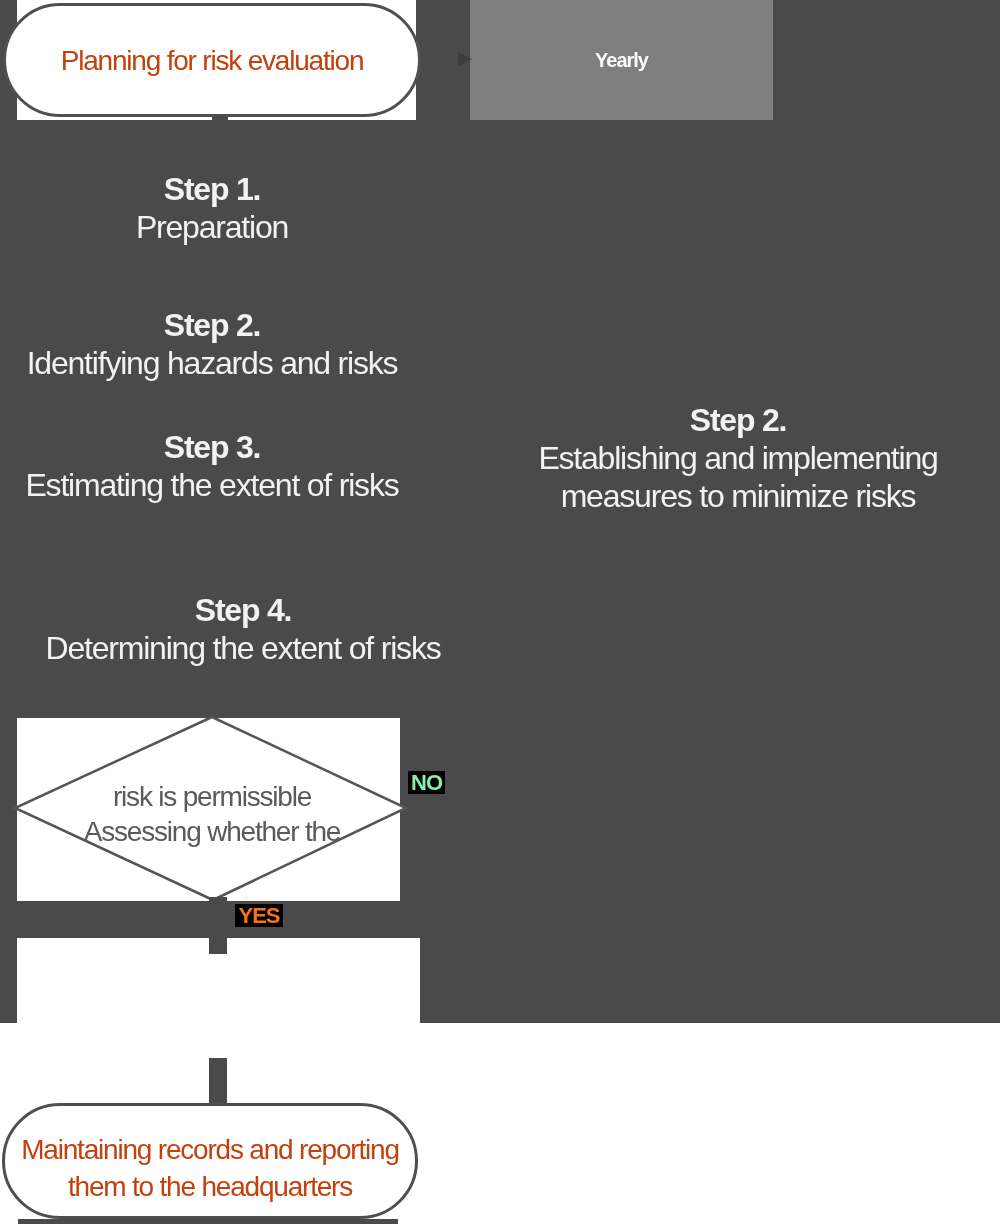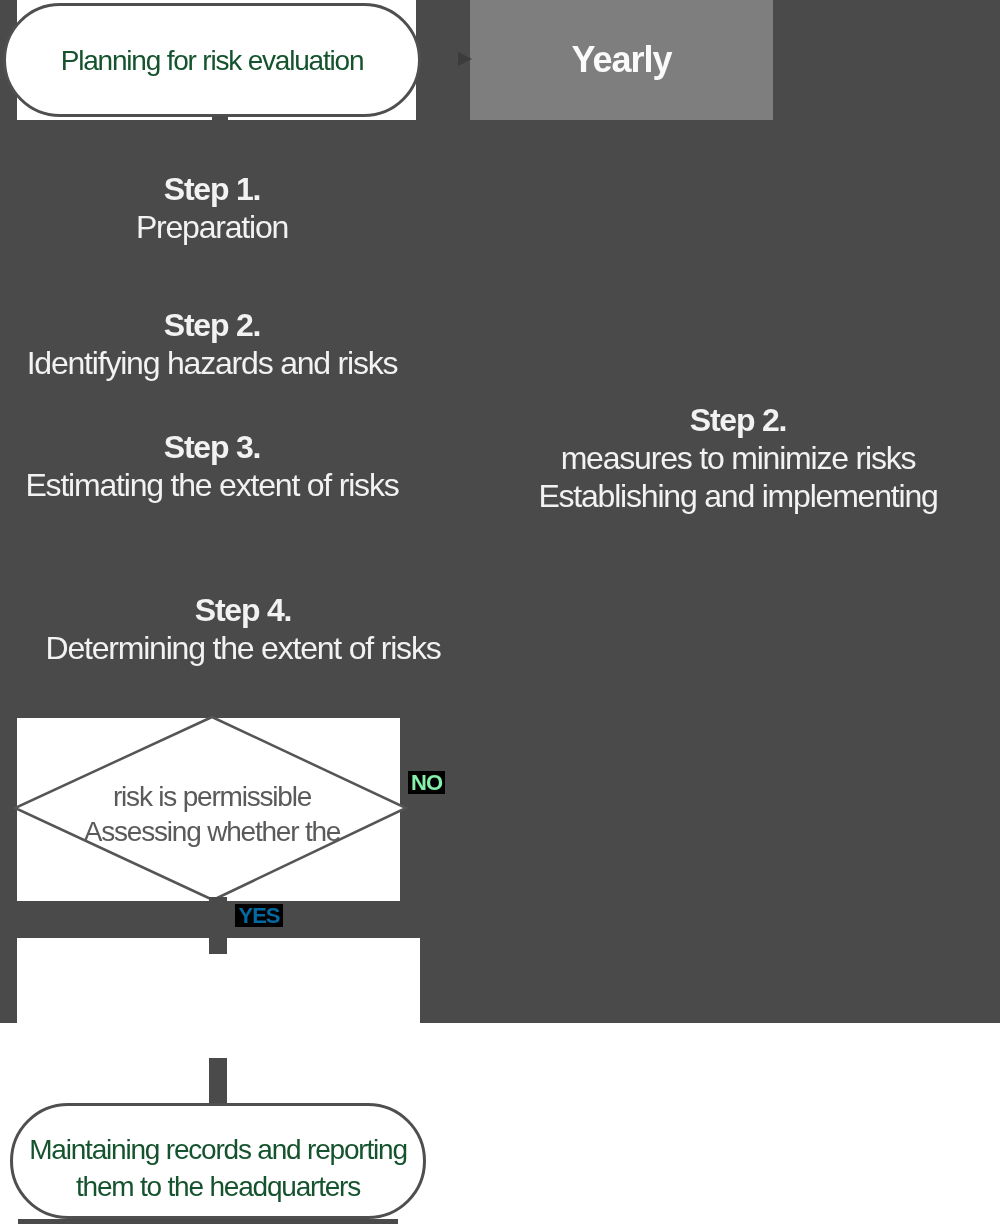--- a/index.html
+++ b/index.html
@@ -8,30 +8,30 @@
     font-family:"Liberation Sans","DejaVu Sans",sans-serif;
   }
   .abs{position:absolute;}
   .bg-dark{left:0;top:0;width:1000px;height:1023px;background:#4a4a4a;}
   .patch{background:#ffffff;}
   .patch-top{left:17px;top:0;width:399px;height:120px;}
   .patch-publish{left:17px;top:938px;width:403px;height:85px;}
   .stadium{
     box-sizing:border-box;background:#ffffff;border:3px solid #4f4f4f;
     display:flex;flex-direction:column;align-items:center;justify-content:center;
-    text-align:center;color:#14532d;font-size:28px;font-weight:500;
+    text-align:center;color:#c2410c;font-size:28px;font-weight:500;
     letter-spacing:-1.2px;line-height:37px;
   }
   .stadium-start{left:3px;top:3px;width:418px;height:114px;border-radius:57px;}
   .stadium-publish{left:2px;top:941px;width:416px;height:119px;border-radius:60px;padding-top:12px;}
-  .stadium-records{left:10px;top:1103px;width:416px;height:116px;border-radius:58px;padding-top:14px;}
+  .stadium-records{left:2px;top:1103px;width:416px;height:116px;border-radius:58px;padding-top:14px;}
   .badge-yearly{
     left:470px;top:0;width:303px;height:120px;background:#7e7e7e;
     display:flex;align-items:center;justify-content:center;
-    color:#fafafa;font-size:36px;font-weight:bold;letter-spacing:-1px;
+    color:#fafafa;font-size:20px;font-weight:bold;letter-spacing:-1px;
   }
   .arrow-dash{
     left:458px;top:52px;width:0;height:0;
     border-left:14px solid #3c3c3c;border-top:7px solid transparent;border-bottom:7px solid transparent;
   }
   .step{
     text-align:center;color:#f2f2f2;font-size:32px;line-height:38px;letter-spacing:-1.2px;
   }
   .step .step-title{font-weight:bold;}
   .step-1{left:0;top:170px;width:424px;}
@@ -42,21 +42,21 @@
   .diamond-svg{left:0;top:705px;width:430px;height:205px;}
   .diamond-label{
     left:0;top:779px;width:424px;text-align:center;color:#5a5a5a;
     font-size:28px;font-weight:500;line-height:35px;letter-spacing:-1.2px;
   }
   .tag{
     background:#000000;display:flex;align-items:center;justify-content:center;
     font-weight:bold;font-size:22px;letter-spacing:-1px;
   }
   .tag-no{left:408px;top:771px;width:37px;height:23px;color:#86efac;}
-  .tag-yes{left:235px;top:904px;width:48px;height:23px;color:#0369a1;}
+  .tag-yes{left:235px;top:904px;width:48px;height:23px;color:#f97316;}
   .bar{width:18px;background:#4a4a4a;}
   .bar-nub{left:212px;top:116px;width:16px;height:6px;background:#4a4a4a;}
   .bar-1{left:209px;top:897px;height:57px;}
   .bar-2{left:209px;top:1058px;height:46px;}
   .bottom-strip{left:18px;top:1219px;width:380px;height:5px;background:#4a4a4a;}
 </style>
 </head>
 <body>
 
 <div class="canvas">
@@ -90,22 +90,22 @@
     <div>Estimating the extent of risks</div>
   </div>
 
   <div class="abs step step-4">
     <div class="step-title">Step 4.</div>
     <div>Determining the extent of risks</div>
   </div>
 
   <div class="abs step step-5">
     <div class="step-title">Step 2.</div>
+    <div>Establishing and implementing</div>
     <div>measures to minimize risks</div>
-    <div>Establishing and implementing</div>
   </div>
 
   <svg class="abs diamond-svg" viewBox="0 705 430 205">
     <rect x="17" y="718" width="383" height="183" fill="#ffffff"></rect>
     <polygon points="212,717 406,808 213,900 15,808" fill="#ffffff" stroke="#555555" stroke-width="2.5"></polygon>
   </svg>
 
   <div class="abs diamond-label">
     <div>risk is permissible</div>
     <div>Assessing whether the</div>

